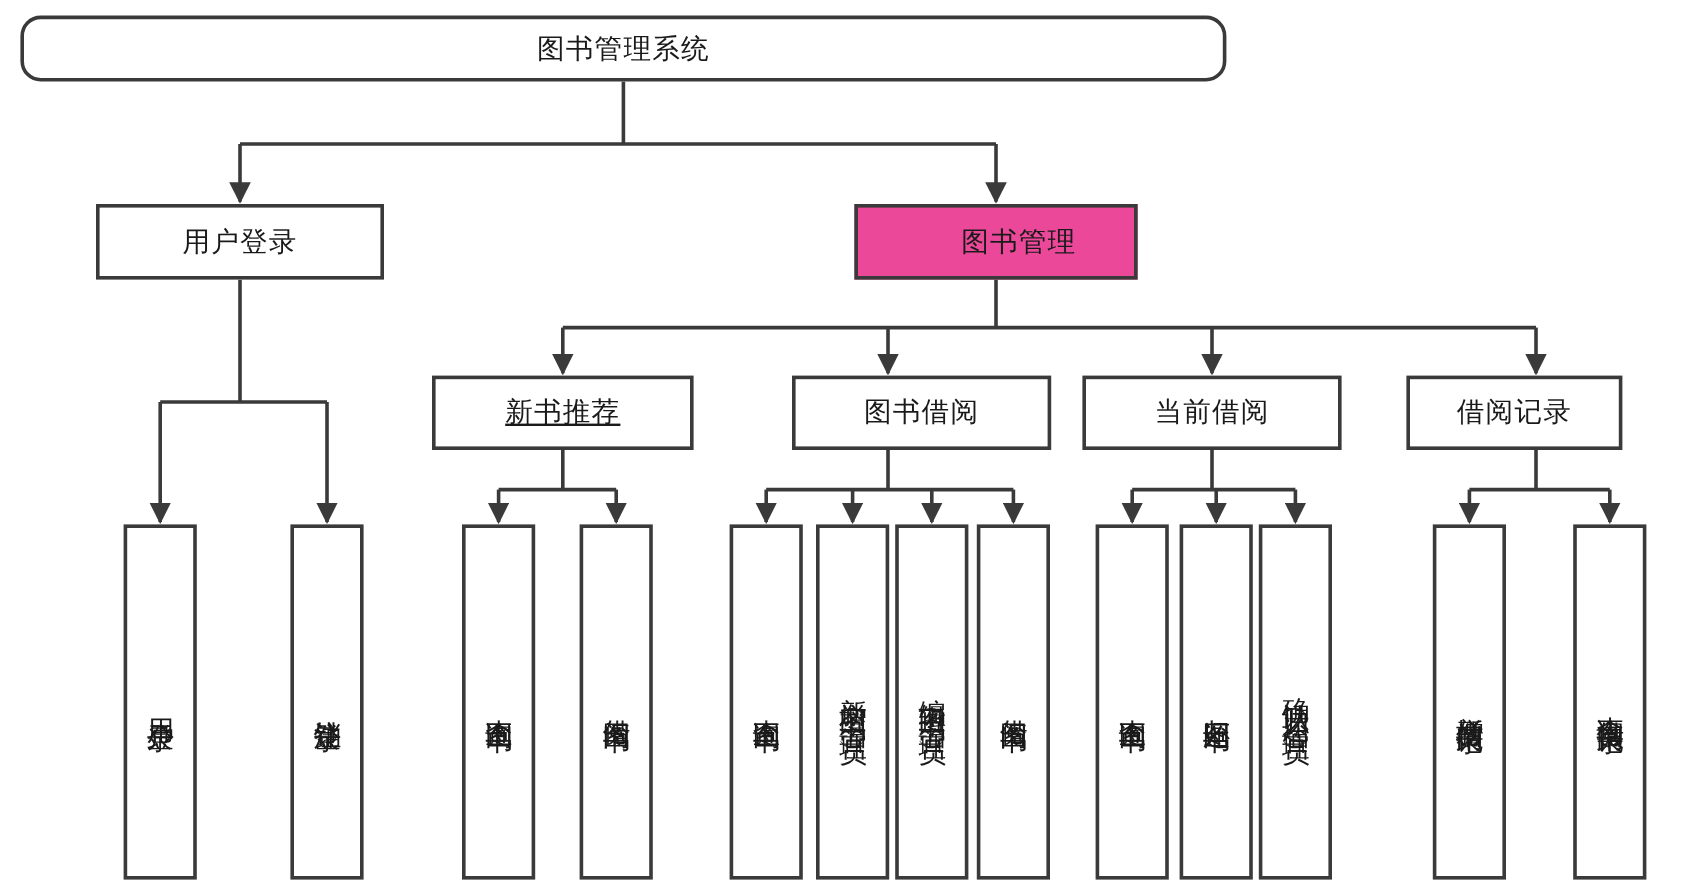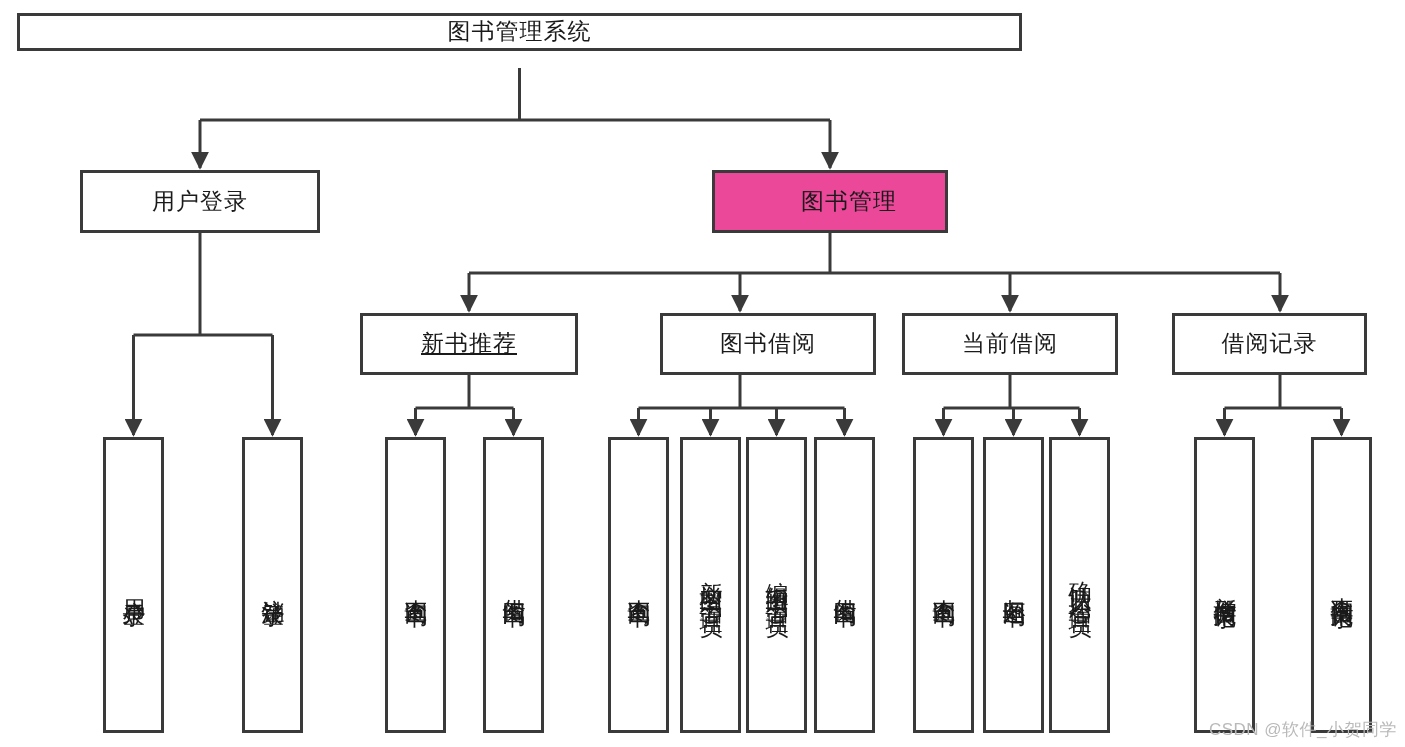--- a/index.html
+++ b/index.html
@@ -61,39 +61,39 @@
         <line x1="1013.5" y1="408" x2="1013.5" y2="435" stroke="#3a3a3a" stroke-width="3" marker-end="url(#arrow)"></line>
         <line x1="1079.5" y1="408" x2="1079.5" y2="435" stroke="#3a3a3a" stroke-width="3" marker-end="url(#arrow)"></line>
         <line x1="1280" y1="375" x2="1280" y2="408" stroke="#3a3a3a" stroke-width="3"></line>
         <line x1="1224.5" y1="408" x2="1341.5" y2="408" stroke="#3a3a3a" stroke-width="3"></line>
         <line x1="1224.5" y1="408" x2="1224.5" y2="435" stroke="#3a3a3a" stroke-width="3" marker-end="url(#arrow)"></line>
         <line x1="1341.5" y1="408" x2="1341.5" y2="435" stroke="#3a3a3a" stroke-width="3" marker-end="url(#arrow)"></line>
       </g>
   </svg>
 
   <div id="node-layer">
-      <div class="node horiz" style="left: 17px; top: 13px; width: 1005px; height: 38px; border-color: rgb(58, 58, 58); background: rgb(255, 255, 255);">
+      <div class="node horiz" style="left: 17px; top: 13px; width: 1005px; height: 55px; border-color: rgb(58, 58, 58); background: rgb(255, 255, 255); border-radius: 17px;">
         <span class="label" style="color: rgb(26, 26, 26);">图书管理系统</span>
       </div>
       <div class="node horiz" style="left: 80px; top: 170px; width: 240px; height: 63px; border-color: rgb(58, 58, 58); background: rgb(255, 255, 255);">
         <span class="label" style="color: rgb(26, 26, 26);">用户登录</span>
       </div>
       <div class="node horiz" style="left: 712px; top: 170px; width: 236px; height: 63px; border-color: rgb(58, 58, 58); background: #ec4899; padding-left: 38px;">
         <span class="label" style="color: rgb(26, 26, 26);">图书管理</span>
       </div>
       <div class="node horiz" style="left: 360px; top: 313px; width: 218px; height: 62px; border-color: rgb(58, 58, 58); background: rgb(255, 255, 255);">
         <span class="label" style="color: rgb(26, 26, 26); text-decoration: underline;">新书推荐</span>
       </div>
       <div class="node horiz" style="left: 660px; top: 313px; width: 216px; height: 62px; border-color: rgb(58, 58, 58); background: rgb(255, 255, 255);">
         <span class="label" style="color: rgb(26, 26, 26);">图书借阅</span>
       </div>
       <div class="node horiz" style="left: 902px; top: 313px; width: 216px; height: 62px; border-color: rgb(58, 58, 58); background: rgb(255, 255, 255);">
         <span class="label" style="color: rgb(26, 26, 26);">当前借阅</span>
       </div>
-      <div class="node horiz" style="left: 1172px; top: 313px; width: 195px; height: 62px; border-color: rgb(58, 58, 58); background: rgb(255, 255, 255);">
+      <div class="node horiz" style="left: 1172px; top: 313px; width: 180px; height: 62px; border-color: rgb(58, 58, 58); background: rgb(255, 255, 255);">
         <span class="label" style="color: rgb(26, 26, 26);">借阅记录</span>
       </div>
       <div class="node vert" style="left: 103px; top: 437px; width: 61px; height: 296px; border-color: rgb(58, 58, 58); background: rgb(255, 255, 255);">
         <span class="label" style="color: rgb(26, 26, 26);">用户登录</span>
       </div>
       <div class="node vert" style="left: 242px; top: 437px; width: 61px; height: 296px; border-color: rgb(58, 58, 58); background: rgb(255, 255, 255);">
         <span class="label" style="color: rgb(26, 26, 26);">注销登录</span>
       </div>
       <div class="node vert" style="left: 385px; top: 437px; width: 61px; height: 296px; border-color: rgb(58, 58, 58); background: rgb(255, 255, 255);">
         <span class="label" style="color: rgb(26, 26, 26);">查询图书</span>
@@ -123,14 +123,13 @@
         <span class="label" style="color: rgb(26, 26, 26);">确认归还（管理员）</span>
       </div>
       <div class="node vert" style="left: 1194px; top: 437px; width: 61px; height: 296px; border-color: rgb(58, 58, 58); background: rgb(255, 255, 255);">
         <span class="label" style="color: rgb(26, 26, 26);">新增借阅记录</span>
       </div>
       <div class="node vert" style="left: 1311px; top: 437px; width: 61px; height: 296px; border-color: rgb(58, 58, 58); background: rgb(255, 255, 255);">
         <span class="label" style="color: rgb(26, 26, 26);">查询借阅记录</span>
       </div>
     </div>
 
-  <div id="watermark">CSDN @软件_小贺同学</div>
 </div>
 
 </body></html>

